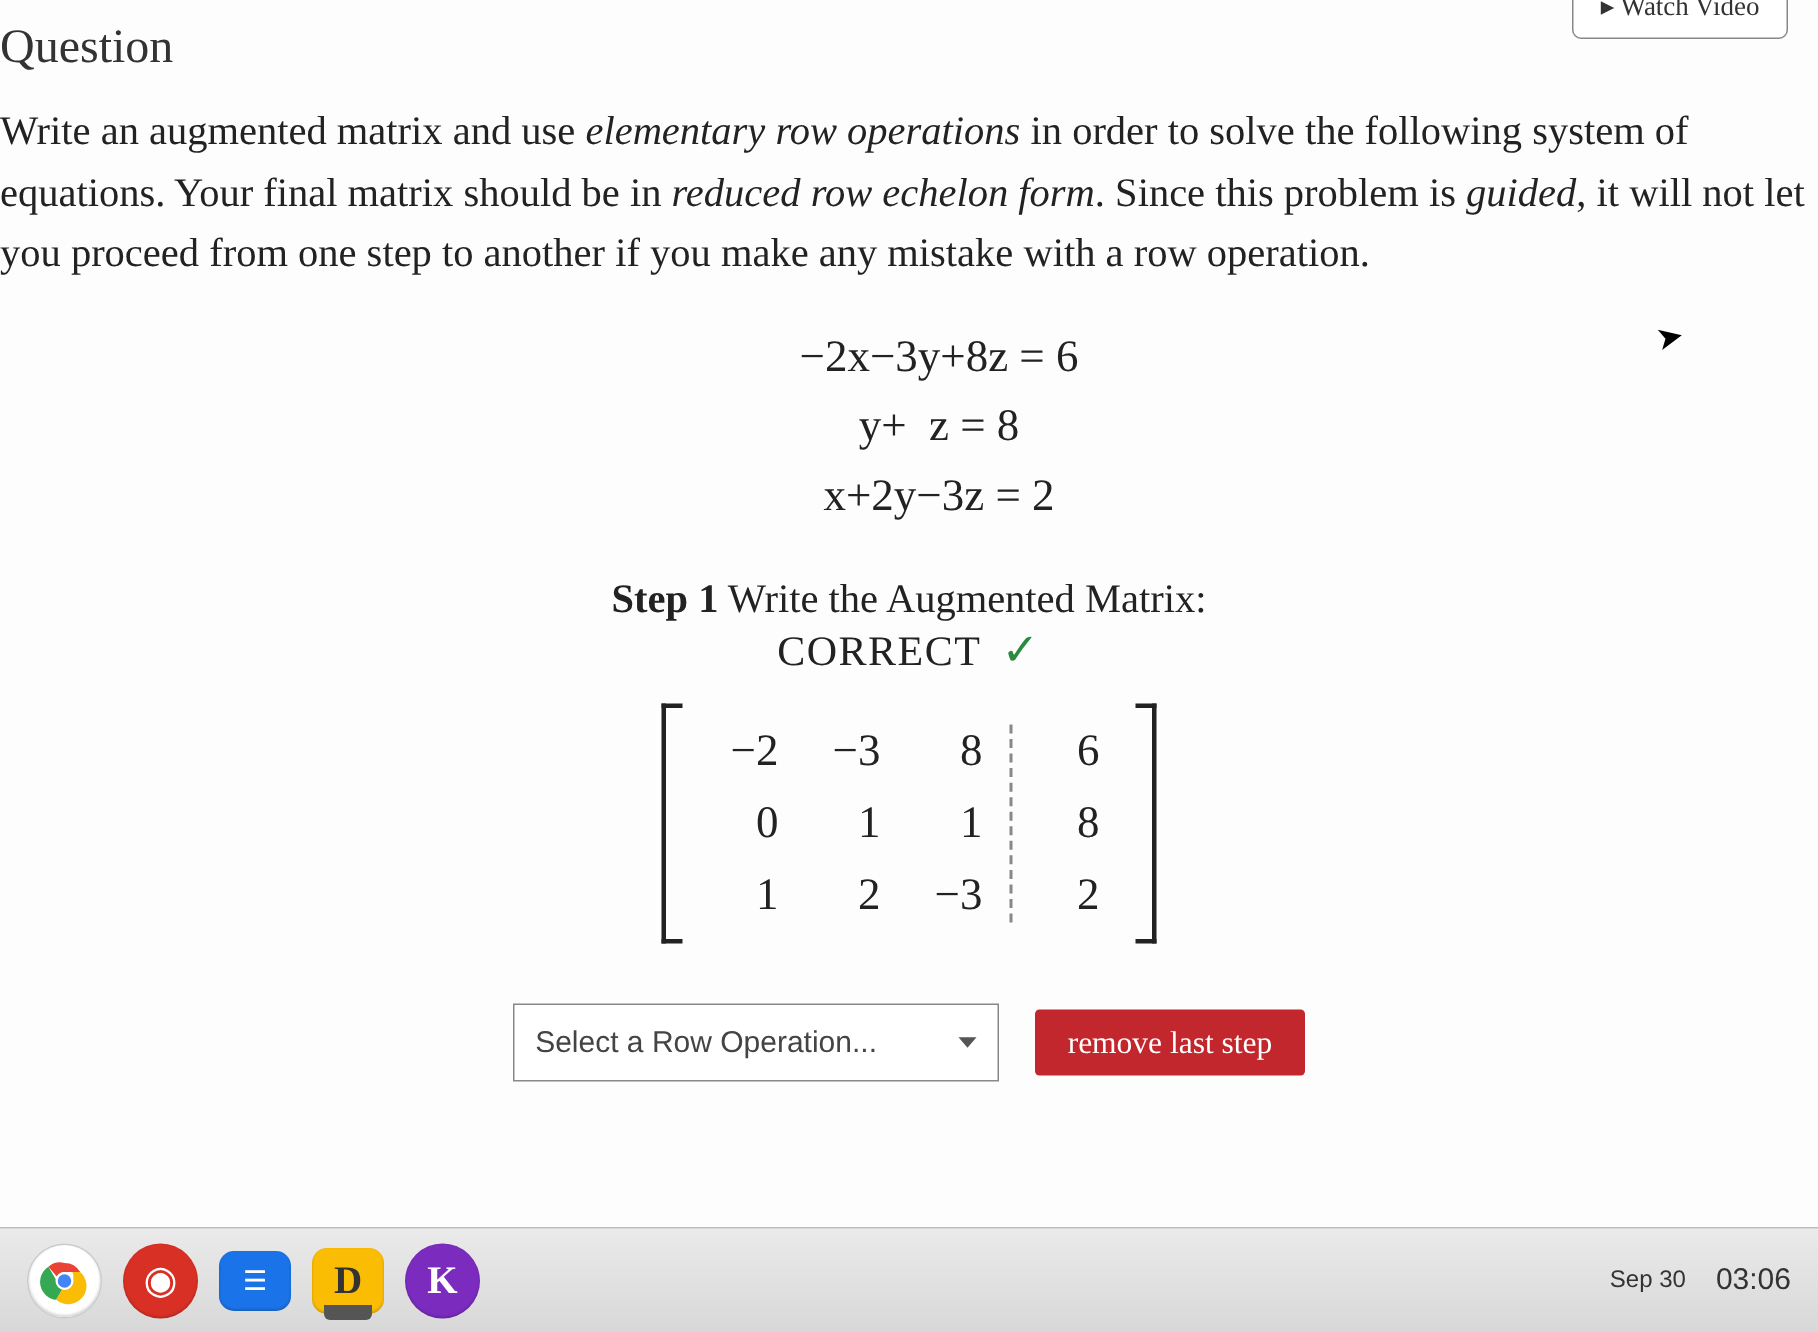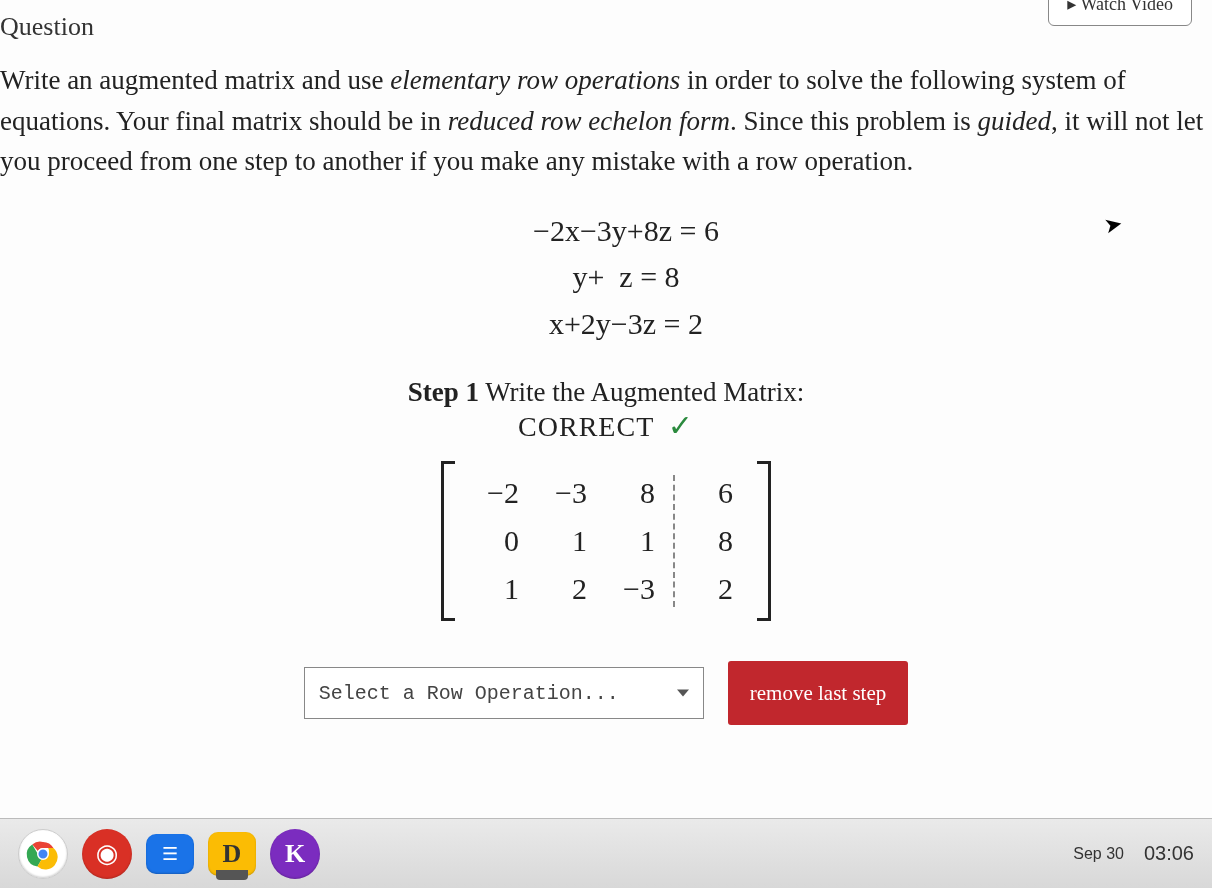--- a/index.html
+++ b/index.html
@@ -28,21 +28,21 @@
     border: 1.5px solid #888;
     border-radius: 6px;
     padding: 6px 18px 10px 18px;
     background: #fff;
     font-size: 18px;
     color: #333;
     position: relative;
     top: -14px;
   }
   .question-heading {
-    font-size: 26px;
+    font-size: 32px;
     font-weight: 400;
     color: #333;
     margin: 4px 0 18px 0;
   }
   .prompt {
     font-size: 27px;
     line-height: 1.5;
     color: #222;
     margin-bottom: 26px;
     font-family: Georgia, serif;
@@ -112,45 +112,45 @@
     border-left: 2px dashed #888;
     margin: 6px 4px;
   }
   .controls-row {
     display: flex;
     justify-content: center;
     align-items: center;
     gap: 24px;
   }
   .select-op {
-    width: 400px;
+    width: 324px;
     height: 52px;
     border: 1px solid #888;
     background: #fff;
     font-size: 20px;
-    font-family: Liberation Mono, monospace;
+    font-family: Liberation Sans, sans-serif;
     color: #444;
     padding: 0 40px 0 14px;
     display: flex;
     align-items: center;
     position: relative;
     cursor: pointer;
   }
   .select-op::after {
     content: "";
     position: absolute;
     right: 14px;
     top: 50%;
     transform: translateY(-50%);
     border-left: 6px solid transparent;
     border-right: 6px solid transparent;
     border-top: 7px solid #555;
   }
   .remove-btn {
-    height: 64px;
+    height: 44px;
     background: #c1272d;
     color: #fff;
     border: none;
     font-size: 21px;
     font-family: Georgia, serif;
     padding: 0 22px;
     border-radius: 3px;
     cursor: pointer;
   }
   .cursor {

